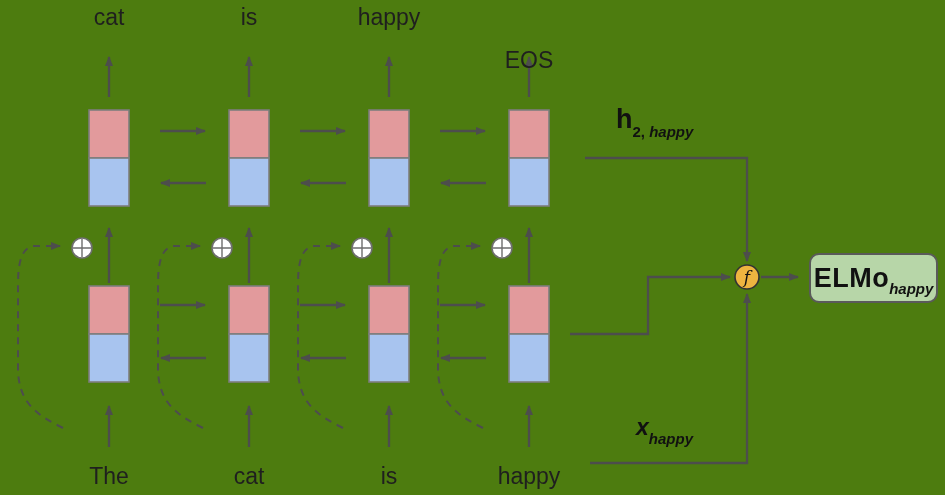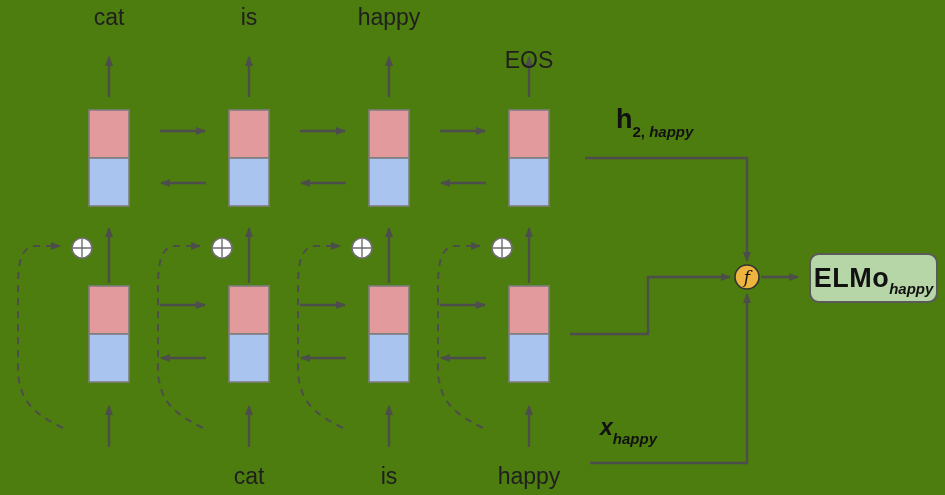--- a/index.html
+++ b/index.html
@@ -132,30 +132,31 @@
   <circle class="fcirc" cx="747" cy="277" r="12" fill="#eeb440"></circle>
 
   <rect class="elmorect" x="810" y="254" width="127" height="48" rx="9" fill="#b7d6a8"></rect>
 </svg>
 
 <div class="word" style="left:49px;top:4px;">cat</div>
 <div class="word" style="left:189px;top:4px;">is</div>
 <div class="word" style="left:329px;top:4px;">happy</div>
 <div class="word" style="left:469px;top:4px;margin-top:43px;">EOS</div>
 
+<div class="word" style="left:49px;top:463px;">The</div>
 <div class="word" style="left:189px;top:463px;">cat</div>
 <div class="word" style="left:329px;top:463px;">is</div>
 <div class="word" style="left:469px;top:463px;">happy</div>
 
 <div class="hlabel" style="left:616px;top:104px;">
   <span class="hbase">h</span><span class="hsub"><span>2, </span><span class="it">happy</span></span>
 </div>
 
 
-<div class="hlabel" style="left:600px;top:414px;">
+<div class="hlabel" style="left:636px;top:414px;">
   <span class="xbase">x</span><span class="hsub it">happy</span>
 </div>
 
 <div class="flabel">f</div>
 
 <div class="elmolabel">
   <span class="elmobase">ELMo</span>
       <span class="elmosub">happy</span>
 </div>
 

